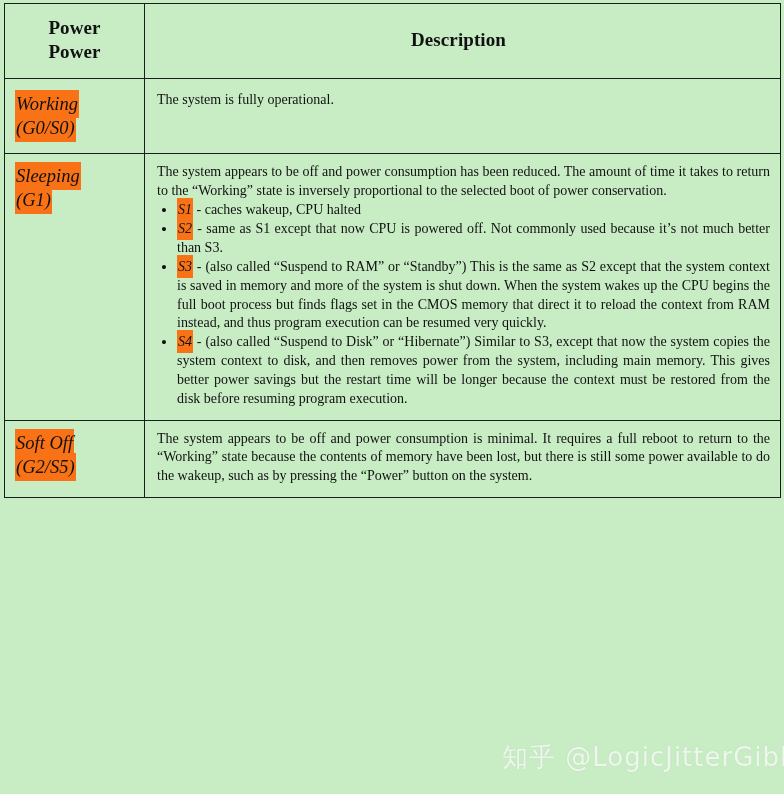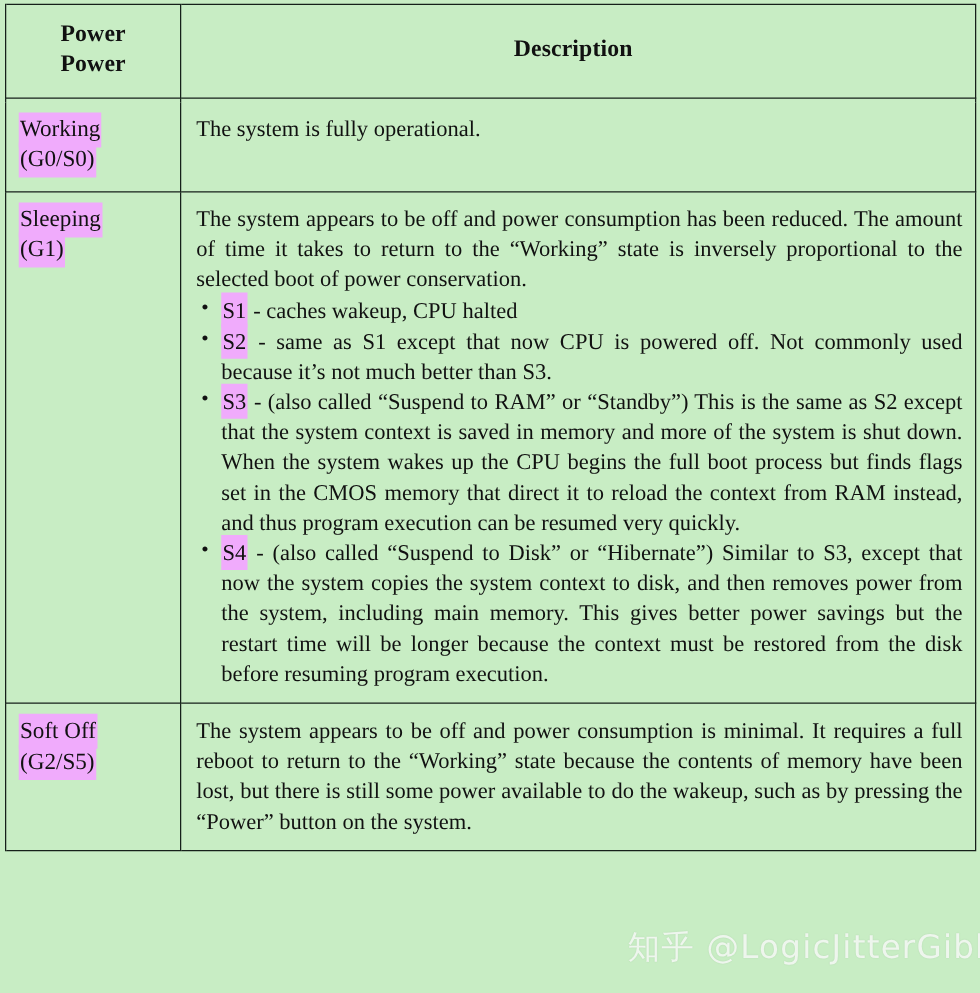--- a/index.html
+++ b/index.html
@@ -68,38 +68,39 @@
   }
 
   .state-cell {
     padding: 10px 6px 12px 10px;
     font-size: 18.5px;
     line-height: 1.33;
     border-bottom: 1.6px solid #16201a;
   }
   .desc-cell {
     padding: 9px 10px 11px 12px;
-    font-size: 18px;
+    font-size: 14px;
     line-height: 1.345;
     border-bottom: 1.6px solid #16201a;
     text-align: justify;
     text-justify: inter-word;
     margin-left: 38px;
   }
   tr:last-child .state-cell,
   tr:last-child .desc-cell {
     border-bottom: 0;
   }
 
   .state-line { display: block; white-space: nowrap; }
 
   .hl {
-    background: #f0abfc;
+    background: #f97316;
     padding: 4px 1px;
     box-decoration-break: clone;
+    font-style: italic;
     -webkit-box-decoration-break: clone;
   }
 
   .desc-para {
     margin: 0;
     text-align: justify;
   }
   .desc-para.nojust { text-align: left; }
   .desc-para + .bullets { margin-top: 1px; }
 

